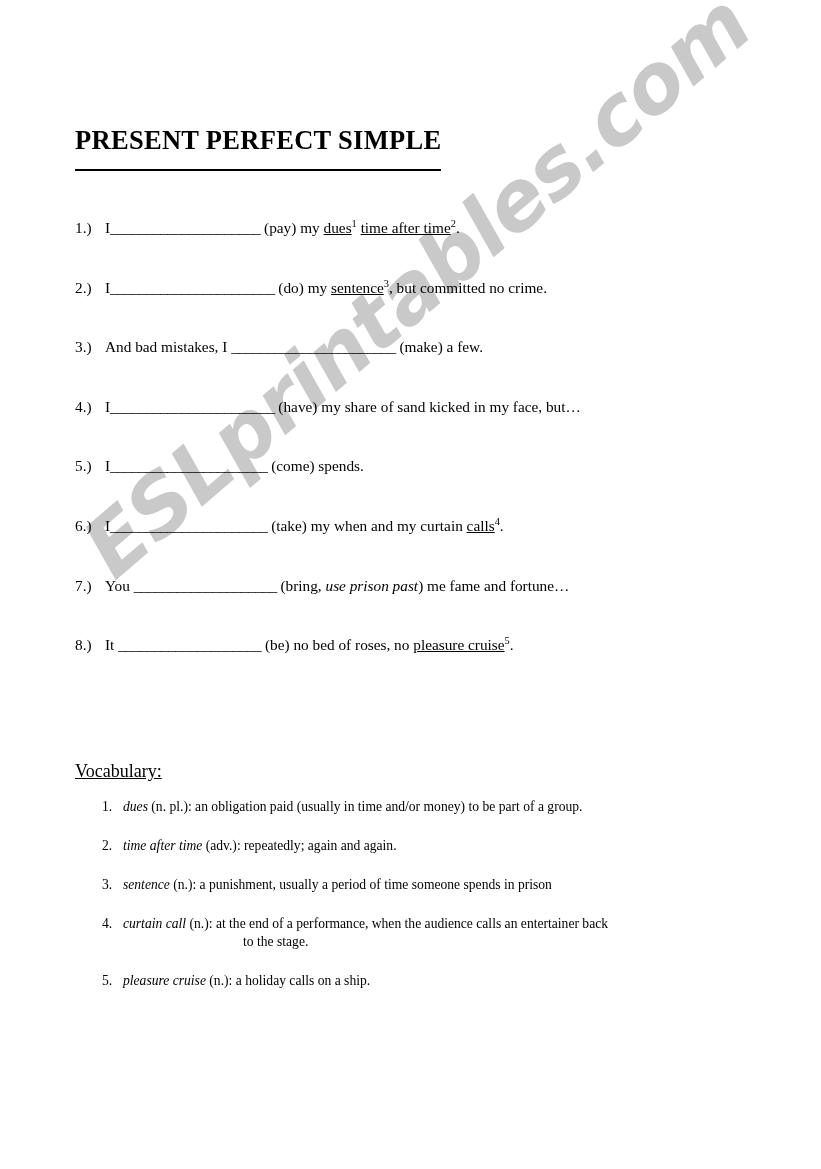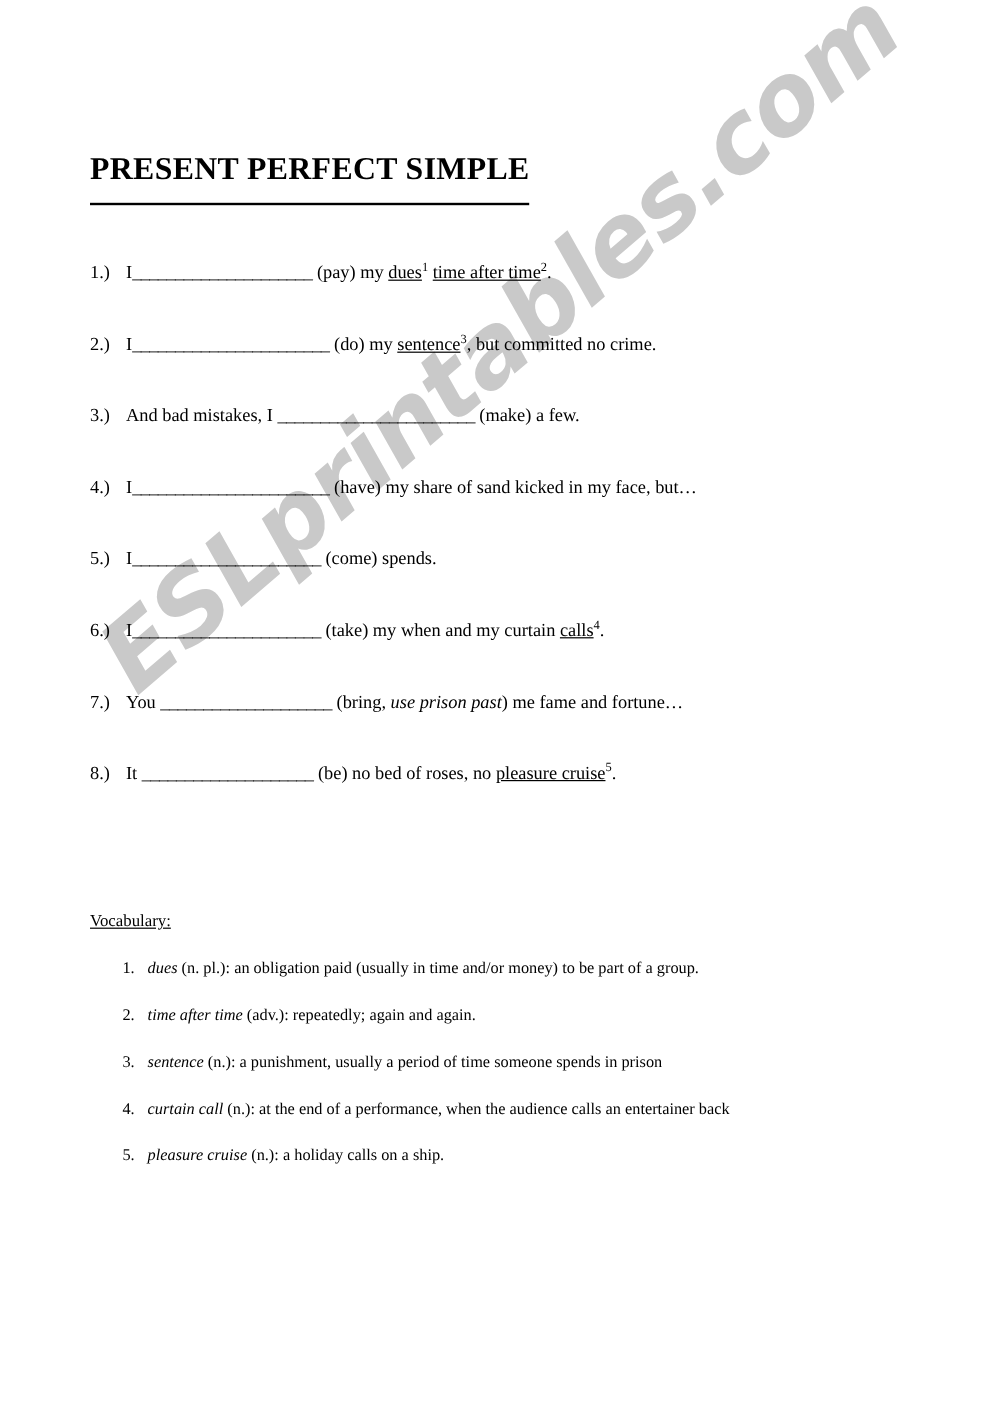--- a/index.html
+++ b/index.html
@@ -108,21 +108,21 @@
     font-size: 0.68em;
     vertical-align: super;
     line-height: 0;
   }
 
   
   .vocab-heading {
     position: absolute;
     left: 75px;
     top: 761px;
-    font-size: 14px;
+    font-size: 18px;
     text-decoration: underline;
   }
   .vocab-list {
     position: absolute;
     left: 75px;
     top: 798px;
     width: 680px;
     margin: 0;
     padding: 0;
     list-style: none;
@@ -199,19 +199,20 @@
       <span class="v-num">1.</span><span class="it">dues</span><span> (n. pl.): an obligation paid (usually in time and/or money) to be part of a group.</span>
     </li>
     <li class="vocab-item">
       <span class="v-num">2.</span><span class="it">time after time</span><span> (adv.): repeatedly; again and again.</span>
     </li>
     <li class="vocab-item">
       <span class="v-num">3.</span><span class="it">sentence</span><span> (n.): a punishment, usually a period of time someone spends in prison</span>
     </li>
     <li class="vocab-item">
       <span class="v-num">4.</span><span class="it">curtain call</span><span> (n.): at the end of a performance, when the audience calls an entertainer back</span>
+      <span class="v-wrap">to the stage.</span>
     </li>
     <li class="vocab-item">
       <span class="v-num">5.</span><span class="it">pleasure cruise</span><span> (n.): a holiday calls on a ship.</span>
     </li>
   </ul>
 
 </div>
 
 </body></html>

